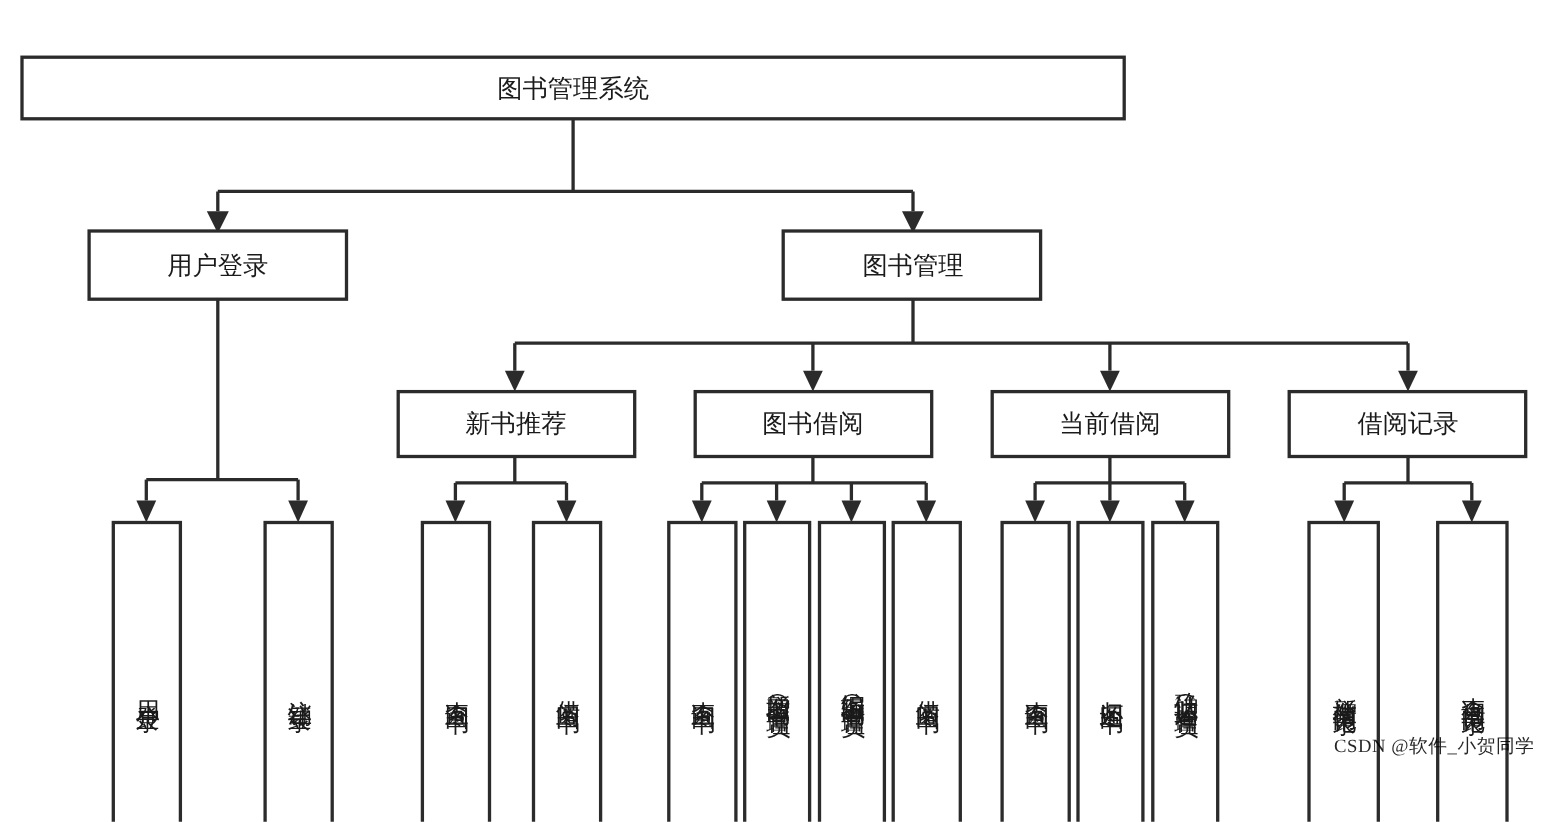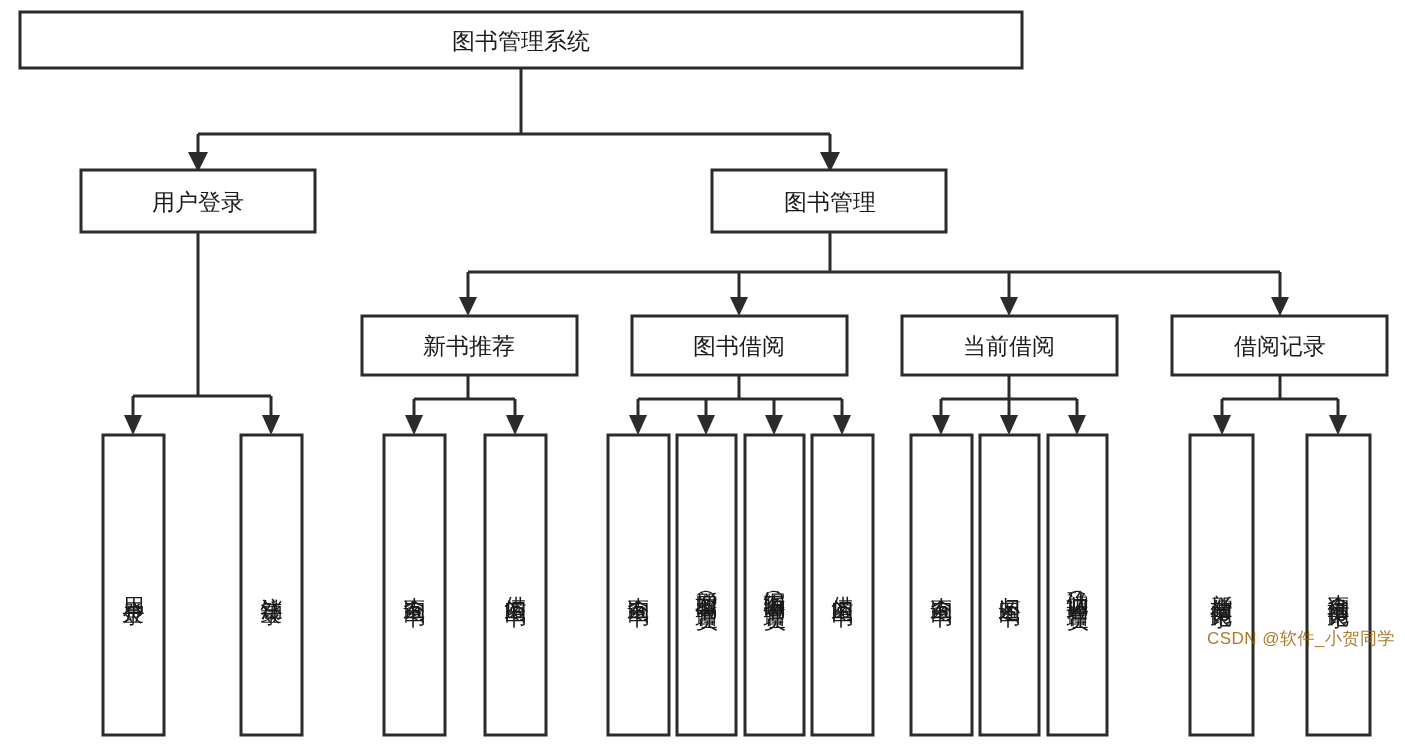--- a/index.html
+++ b/index.html
@@ -11,20 +11,21 @@
     width: 1405px;
     height: 747px;
     font-family: "DejaVu Sans", "Liberation Sans", sans-serif;
     overflow: hidden;
     position: relative;
   }
   #diagram-root {
     position: relative;
     width: 1405px;
     height: 656px;
+    margin-top: 40px;
   }
   svg#flow {
     position: absolute;
     left: 0;
     top: 0;
     width: 1405px;
     height: 747px;
   }
   .box-rect {
     fill: #ffffff;
@@ -65,23 +66,23 @@
     display: flex;
     align-items: center;
     justify-content: center;
     white-space: nowrap;
     pointer-events: none;
   }
   #watermark {
     position: absolute;
     right: 10px;
     bottom: 6px;
-    font-family: Liberation Sans, sans-serif;
+    font-family: Liberation Serif, serif;
     font-size: 17px;
-    color: #a16207;
+    color: #000000;
     opacity: 0.85;
     white-space: nowrap;
     letter-spacing: 0.5px;
   }
 </style>
 </head>
 <body>
 
 <div id="diagram-root">
 

